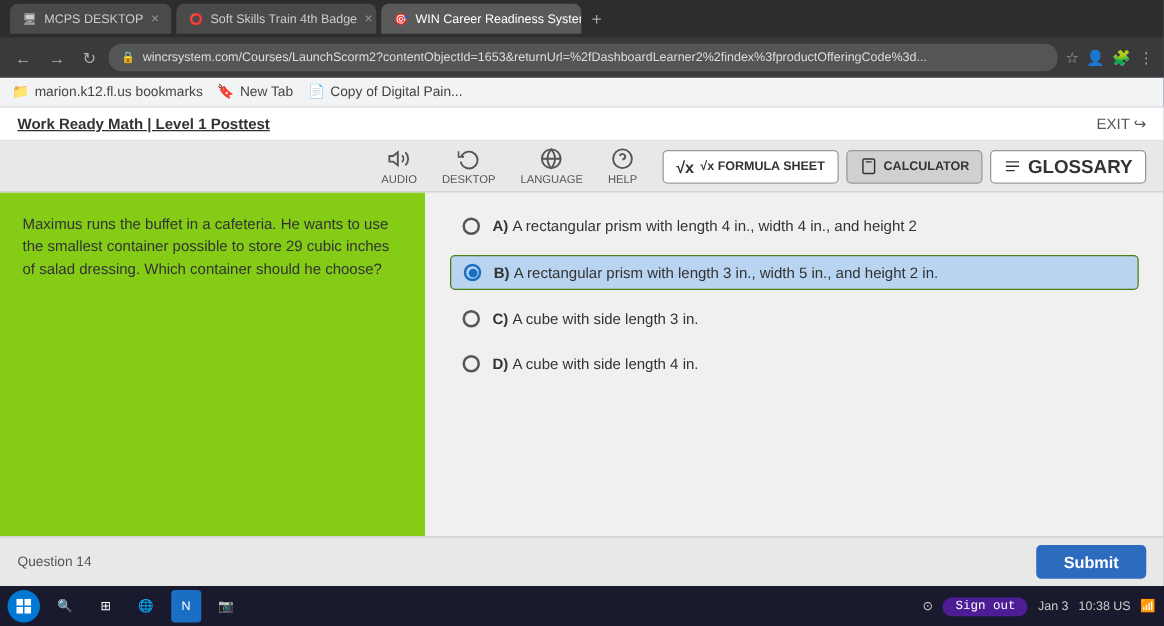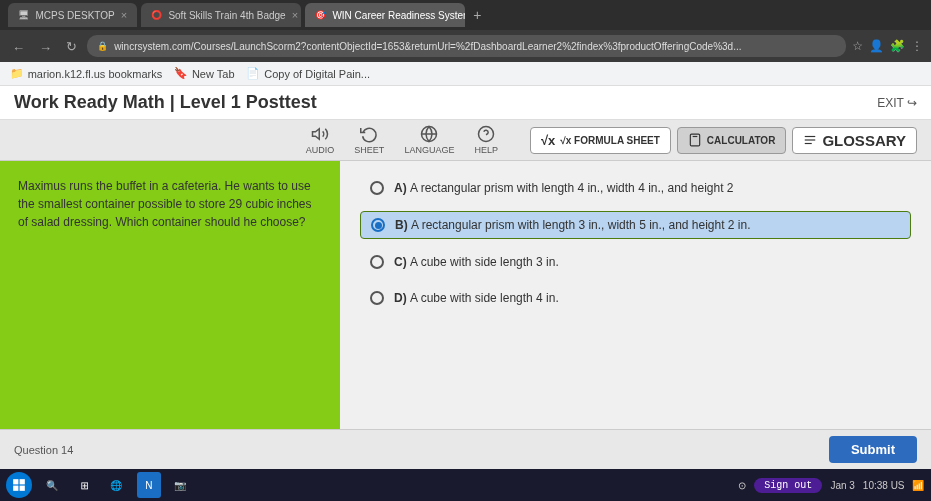--- a/index.html
+++ b/index.html
@@ -127,23 +127,24 @@
     
     .page-header {
       background: #fff;
       padding: 6px 14px;
       display: flex;
       align-items: center;
       justify-content: space-between;
       border-bottom: 1px solid #ddd;
     }
     .page-title {
-      font-size: 18px;
+      font-size: 12px;
       font-weight: bold;
       color: #333;
+      text-decoration: underline;
     }
     .exit-btn {
       font-size: 12px;
       color: #555;
       cursor: pointer;
       display: flex;
       align-items: center;
       gap: 3px;
     }
 
@@ -153,21 +154,21 @@
       padding: 5px 14px;
       display: flex;
       align-items: center;
       justify-content: flex-end;
       gap: 10px;
       border-bottom: 1px solid #ccc;
     }
     .toolbar-icons {
       display: flex;
       gap: 20px;
-      margin-right: 22px;
+      margin-right: 10px;
     }
     .toolbar-icon-item {
       display: flex;
       flex-direction: column;
       align-items: center;
       font-size: 9px;
       color: #555;
       cursor: pointer;
       gap: 2px;
     }
@@ -398,21 +399,21 @@
           <path d="M15.54,8.46a5,5,0,0,1,0,7.07"></path>
           <path d="M19.07,4.93a10,10,0,0,1,0,14.14"></path>
         </svg>
         <span>AUDIO</span>
       </div>
       <div class="toolbar-icon-item">
         <svg viewBox="0 0 24 24" fill="none" stroke="#555" stroke-width="2">
           <polyline points="1,4 1,10 7,10"></polyline>
           <path d="M3.51,15a9,9,0,1,0,.49-4.95"></path>
         </svg>
-        <span>SHEET</span>
+        <span>DESKTOP</span>
       </div>
       <div class="toolbar-icon-item">
         <svg viewBox="0 0 24 24" fill="none" stroke="#555" stroke-width="2">
           <circle cx="12" cy="12" r="10"></circle>
           <line x1="2" y1="12" x2="22" y2="12"></line>
           <path d="M12,2a15.3,15.3,0,0,1,4,10,15.3,15.3,0,0,1-4,10,15.3,15.3,0,0,1-4-10A15.3,15.3,0,0,1,12,2z"></path>
         </svg>
         <span>LANGUAGE</span>
       </div>
       <div class="toolbar-icon-item">

